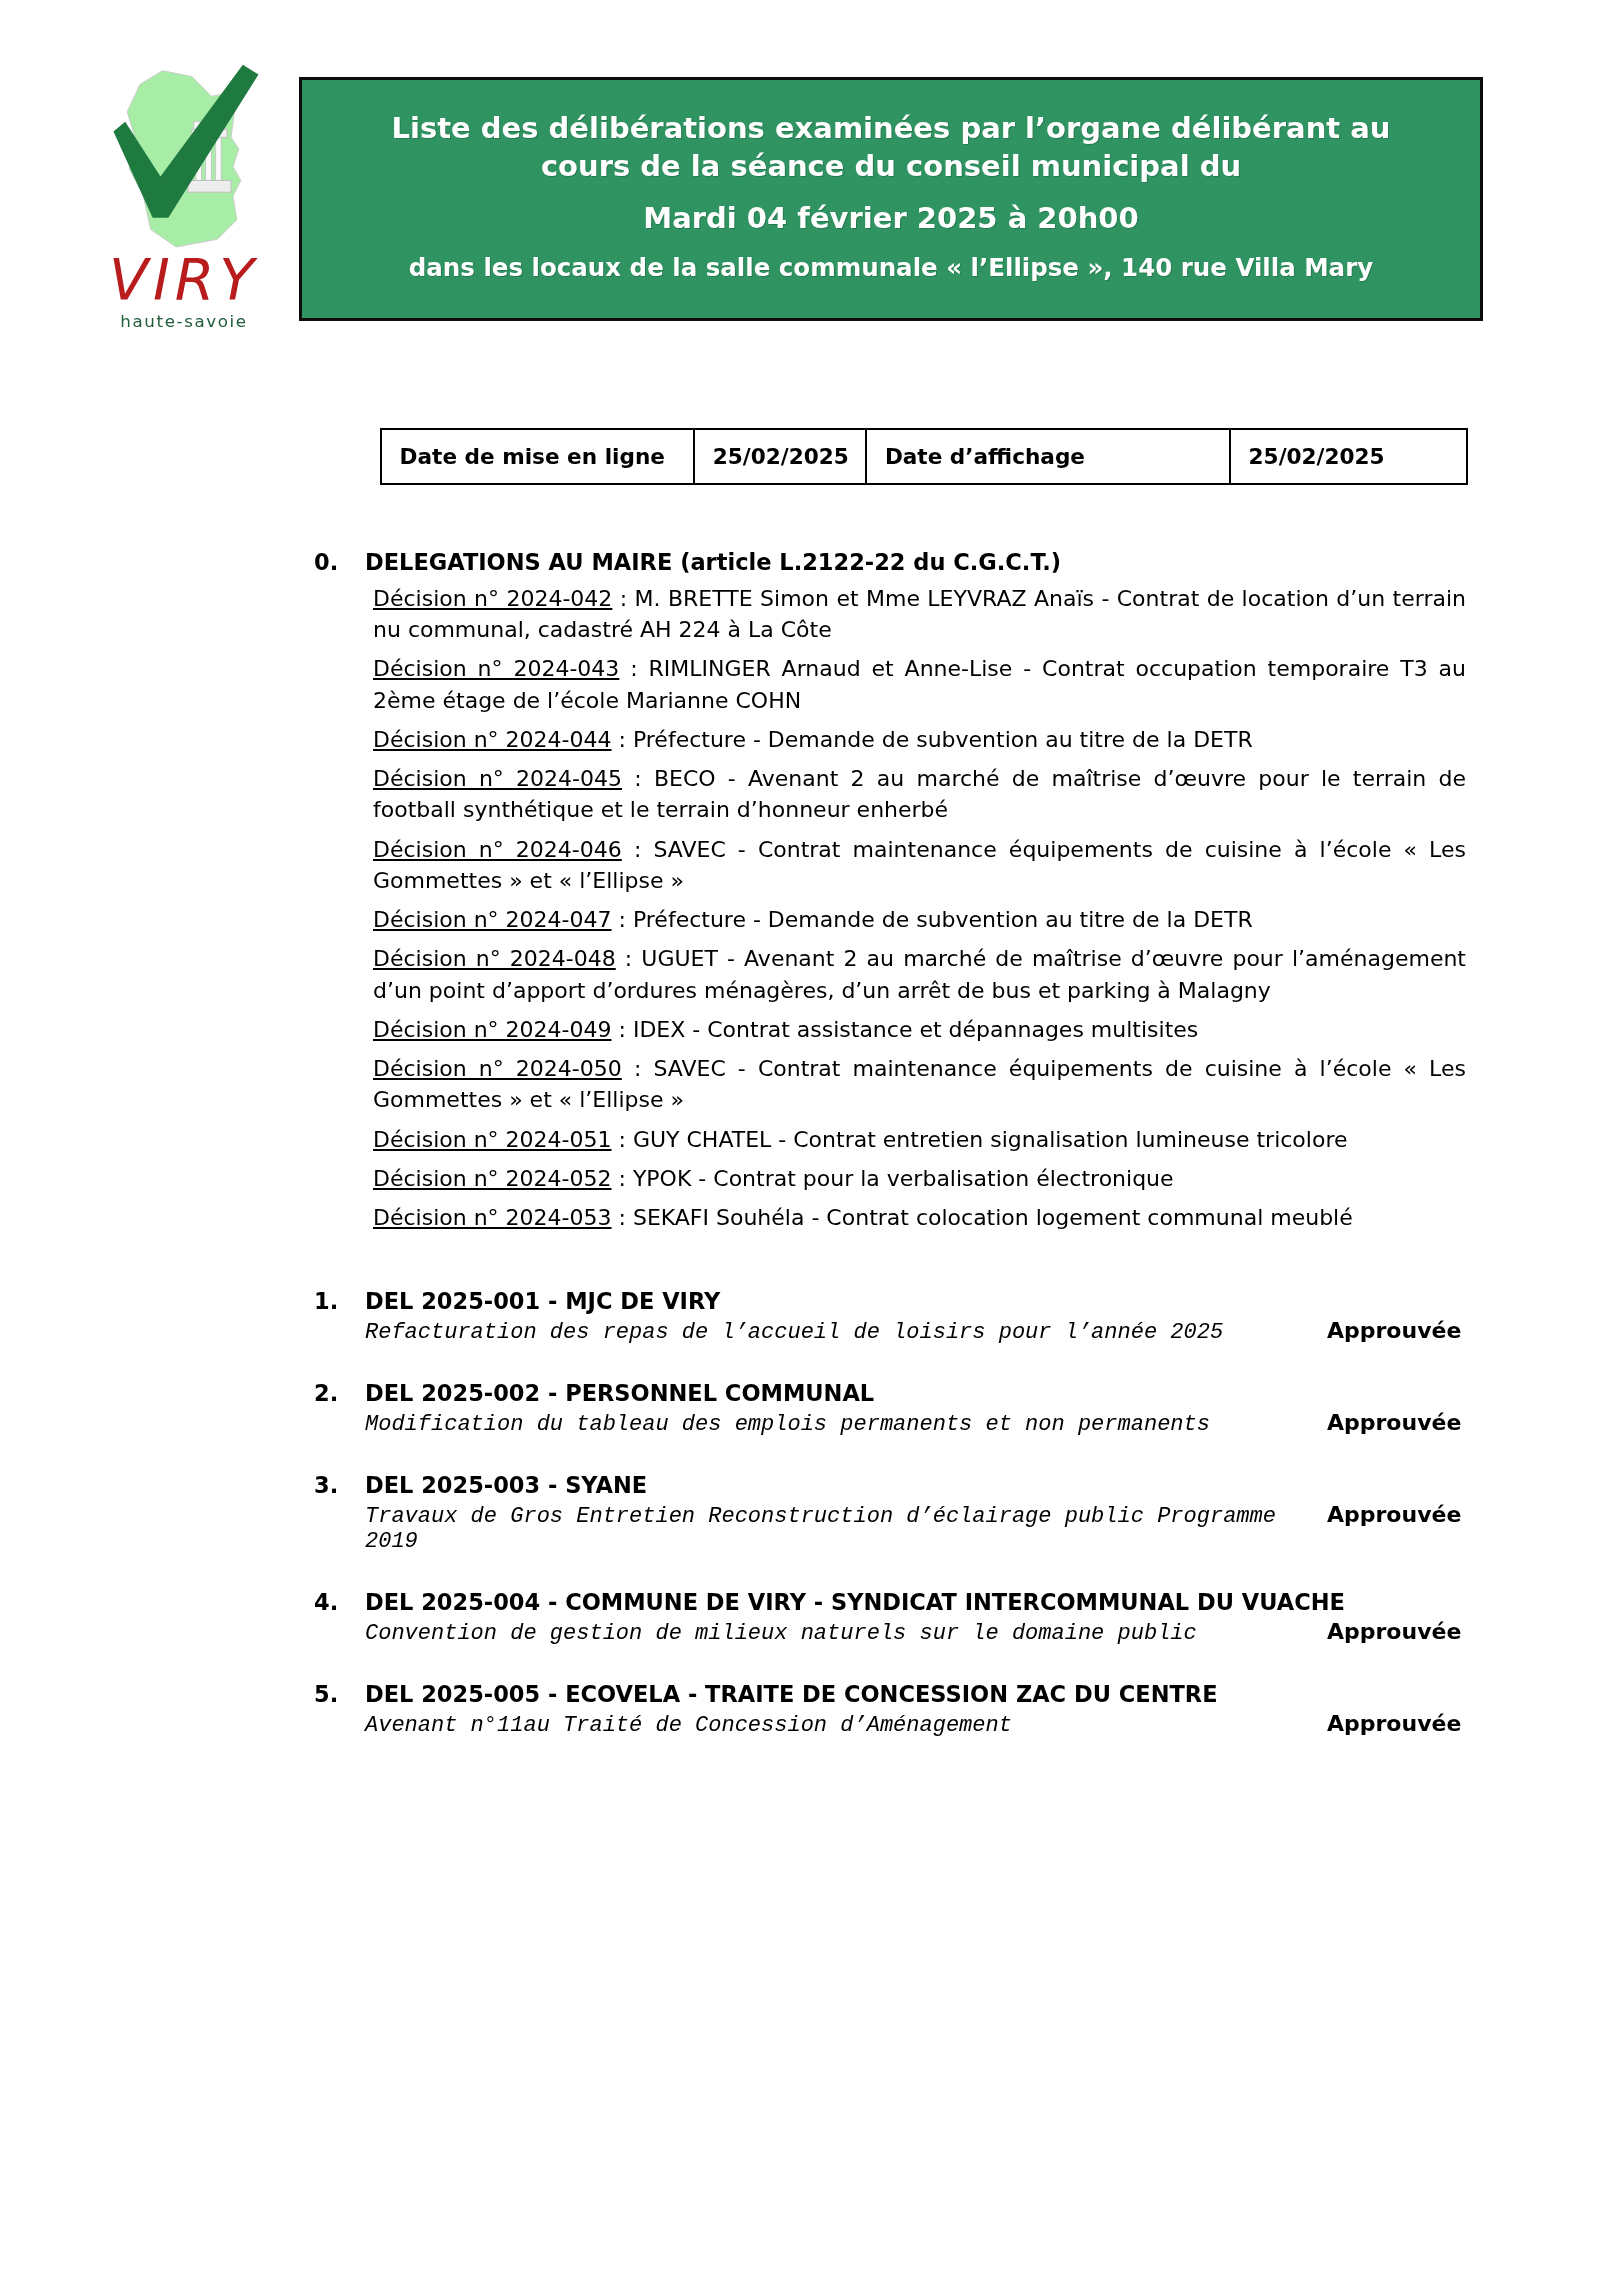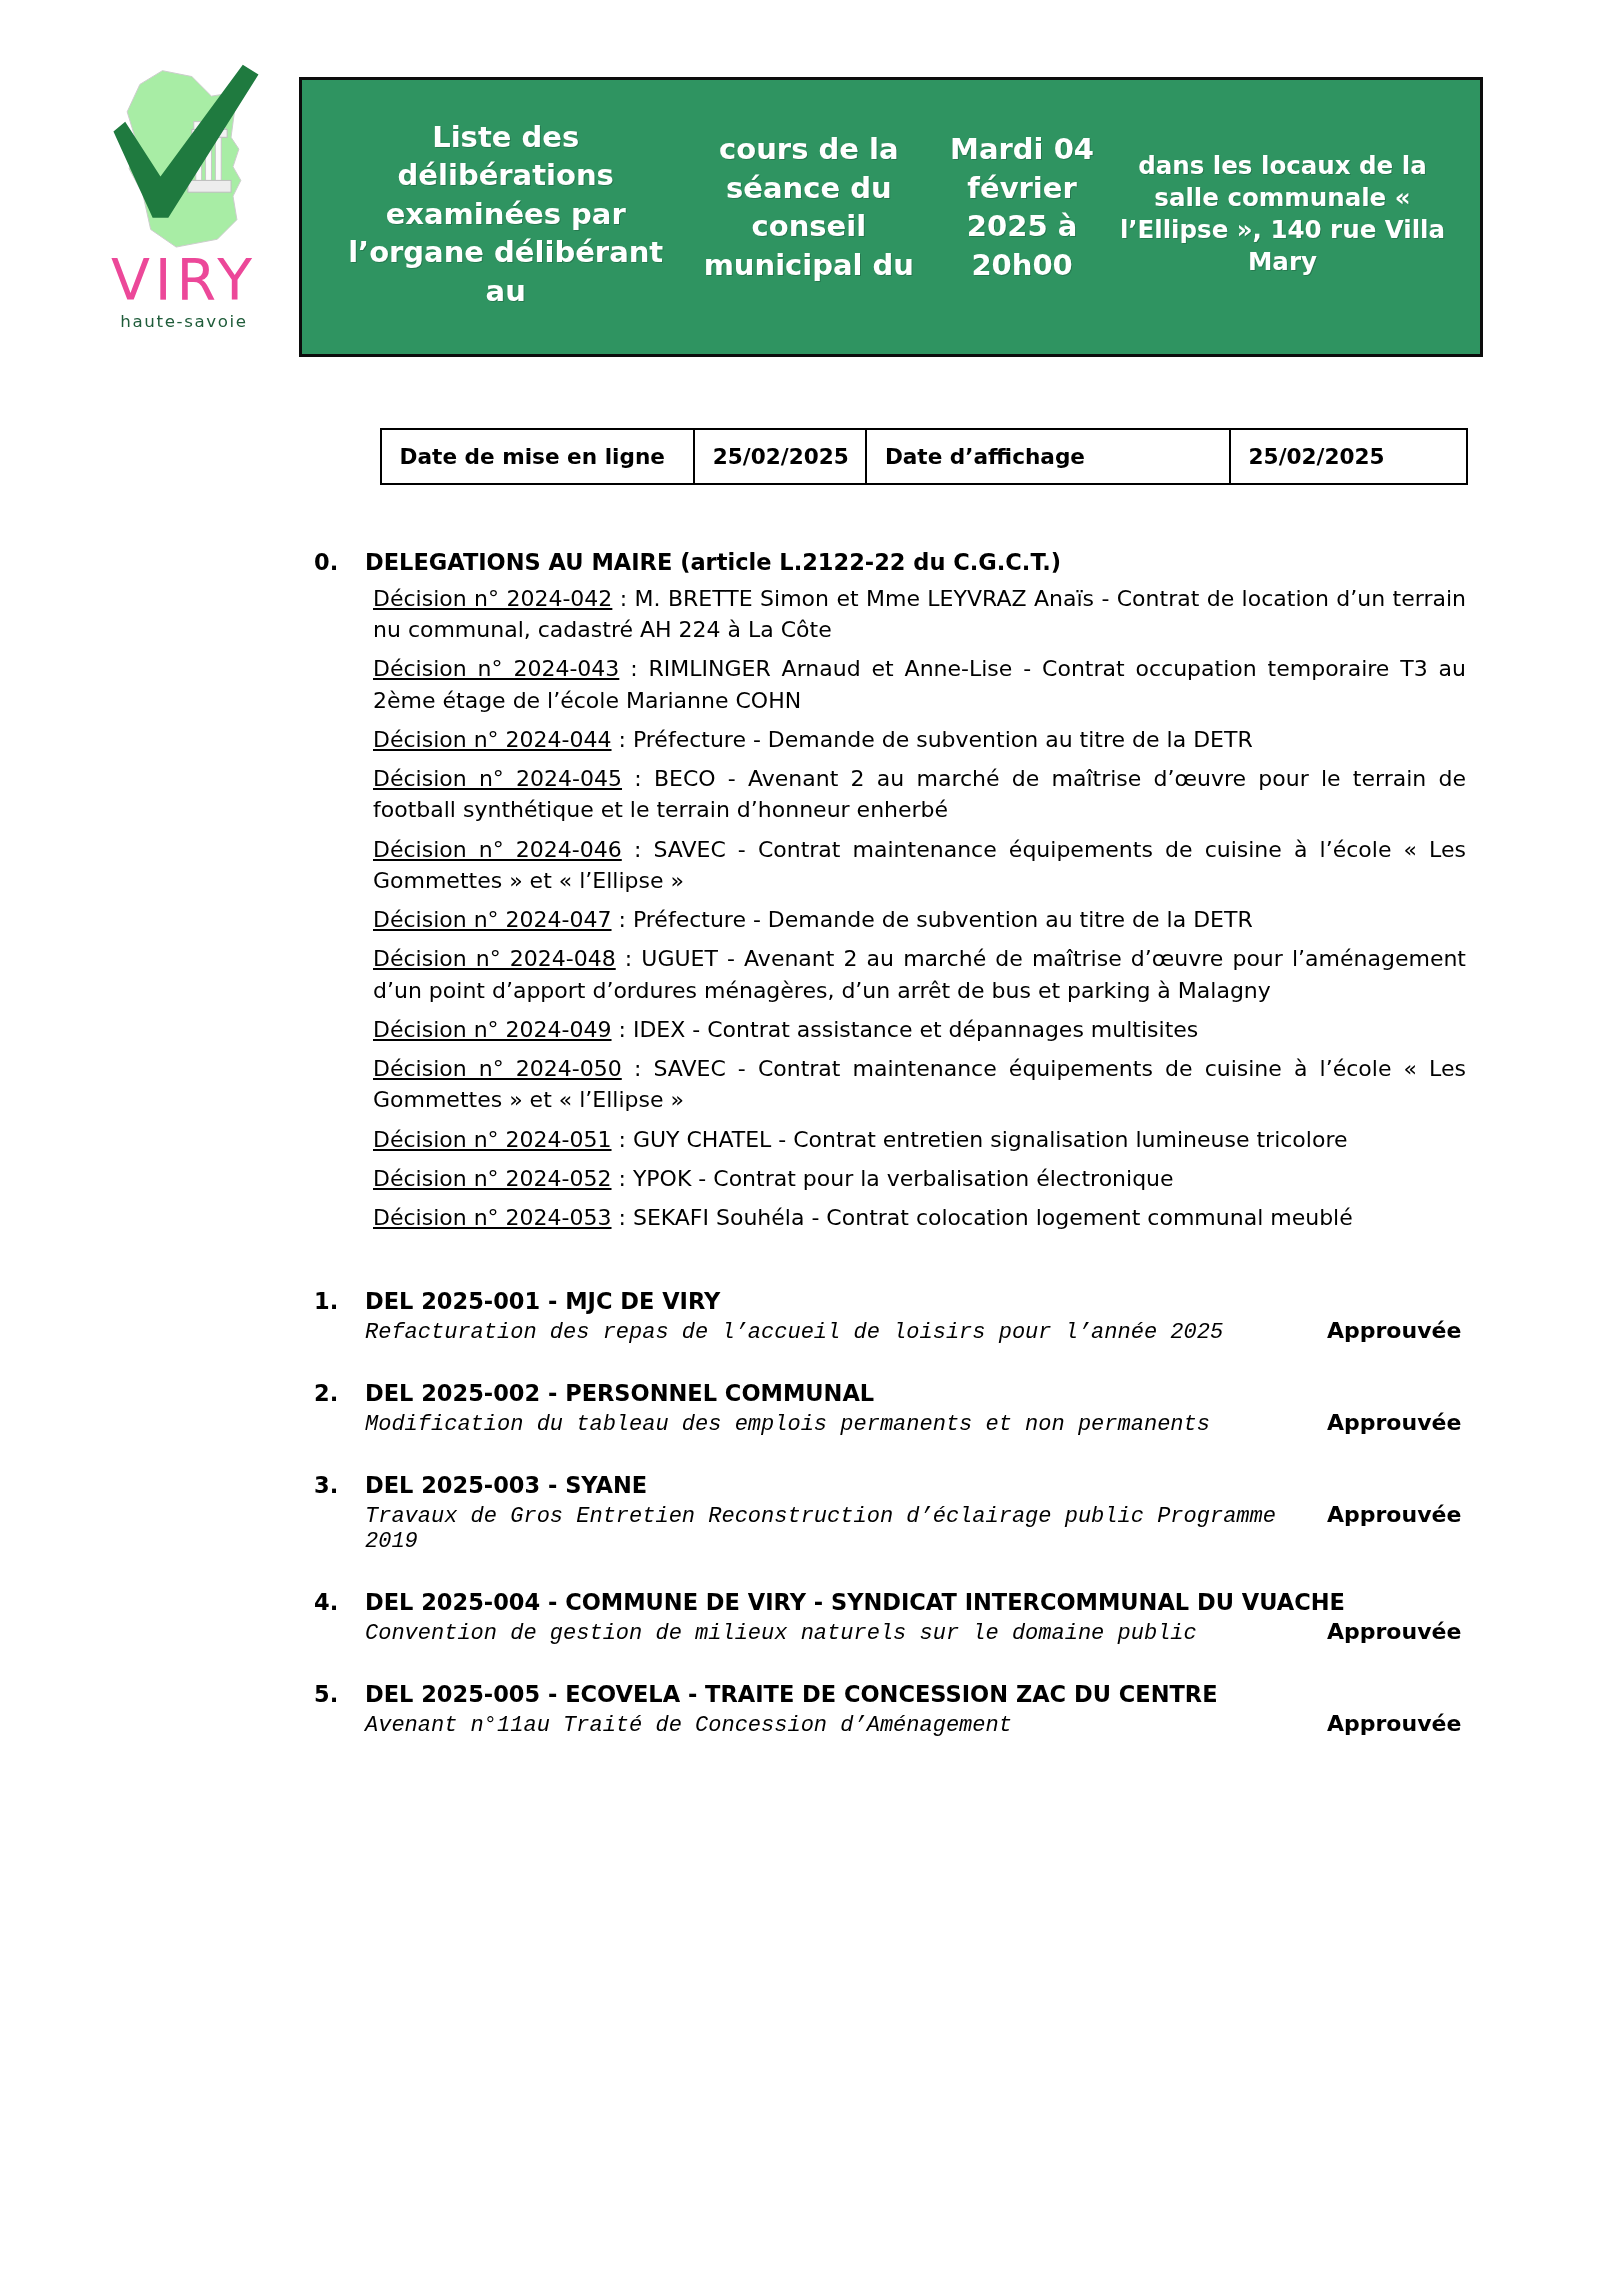--- a/index.html
+++ b/index.html
@@ -39,44 +39,45 @@
   .logo-mark svg { display: block; }
 
   .logo-wordmark {
     text-align: center;
     width: 196px;
     margin-top: -5.9px;
     font-family: "DejaVu Sans", sans-serif;
     font-size: 57px;
     font-weight: 400;
     letter-spacing: 4.9px;
-    color: #ec4899;
+    color: #b91c1c;
     line-height: 1;
+    font-style: italic;
   }
   .logo-subtitle {
     text-align: center;
     width: 196px;
     margin-top: 3.9px;
     font-family: "DejaVu Sans", sans-serif;
     font-size: 16.7px;
     letter-spacing: 1.6px;
     color: #1f5c3a;
     line-height: 1;
   }
 
   .title-box {
     position: absolute;
     left: 299px;
     top: 77px;
     width: 1184px;
-    height: 280px;
+    height: 244px;
     background: #2f9461;
     border: 3.9px solid #0c0c0c;
     display: flex;
-    flex-direction: row;
+    flex-direction: column;
     align-items: center;
     justify-content: center;
     padding: 11.8px 25.5px 17.6px 25.5px;
   }
   .title-line {
     color: #ffffff;
     text-align: center;
     font-family: "DejaVu Sans", sans-serif;
     font-weight: bold;
     text-shadow: 1px 1px 0 rgba(0,0,0,0.18);

